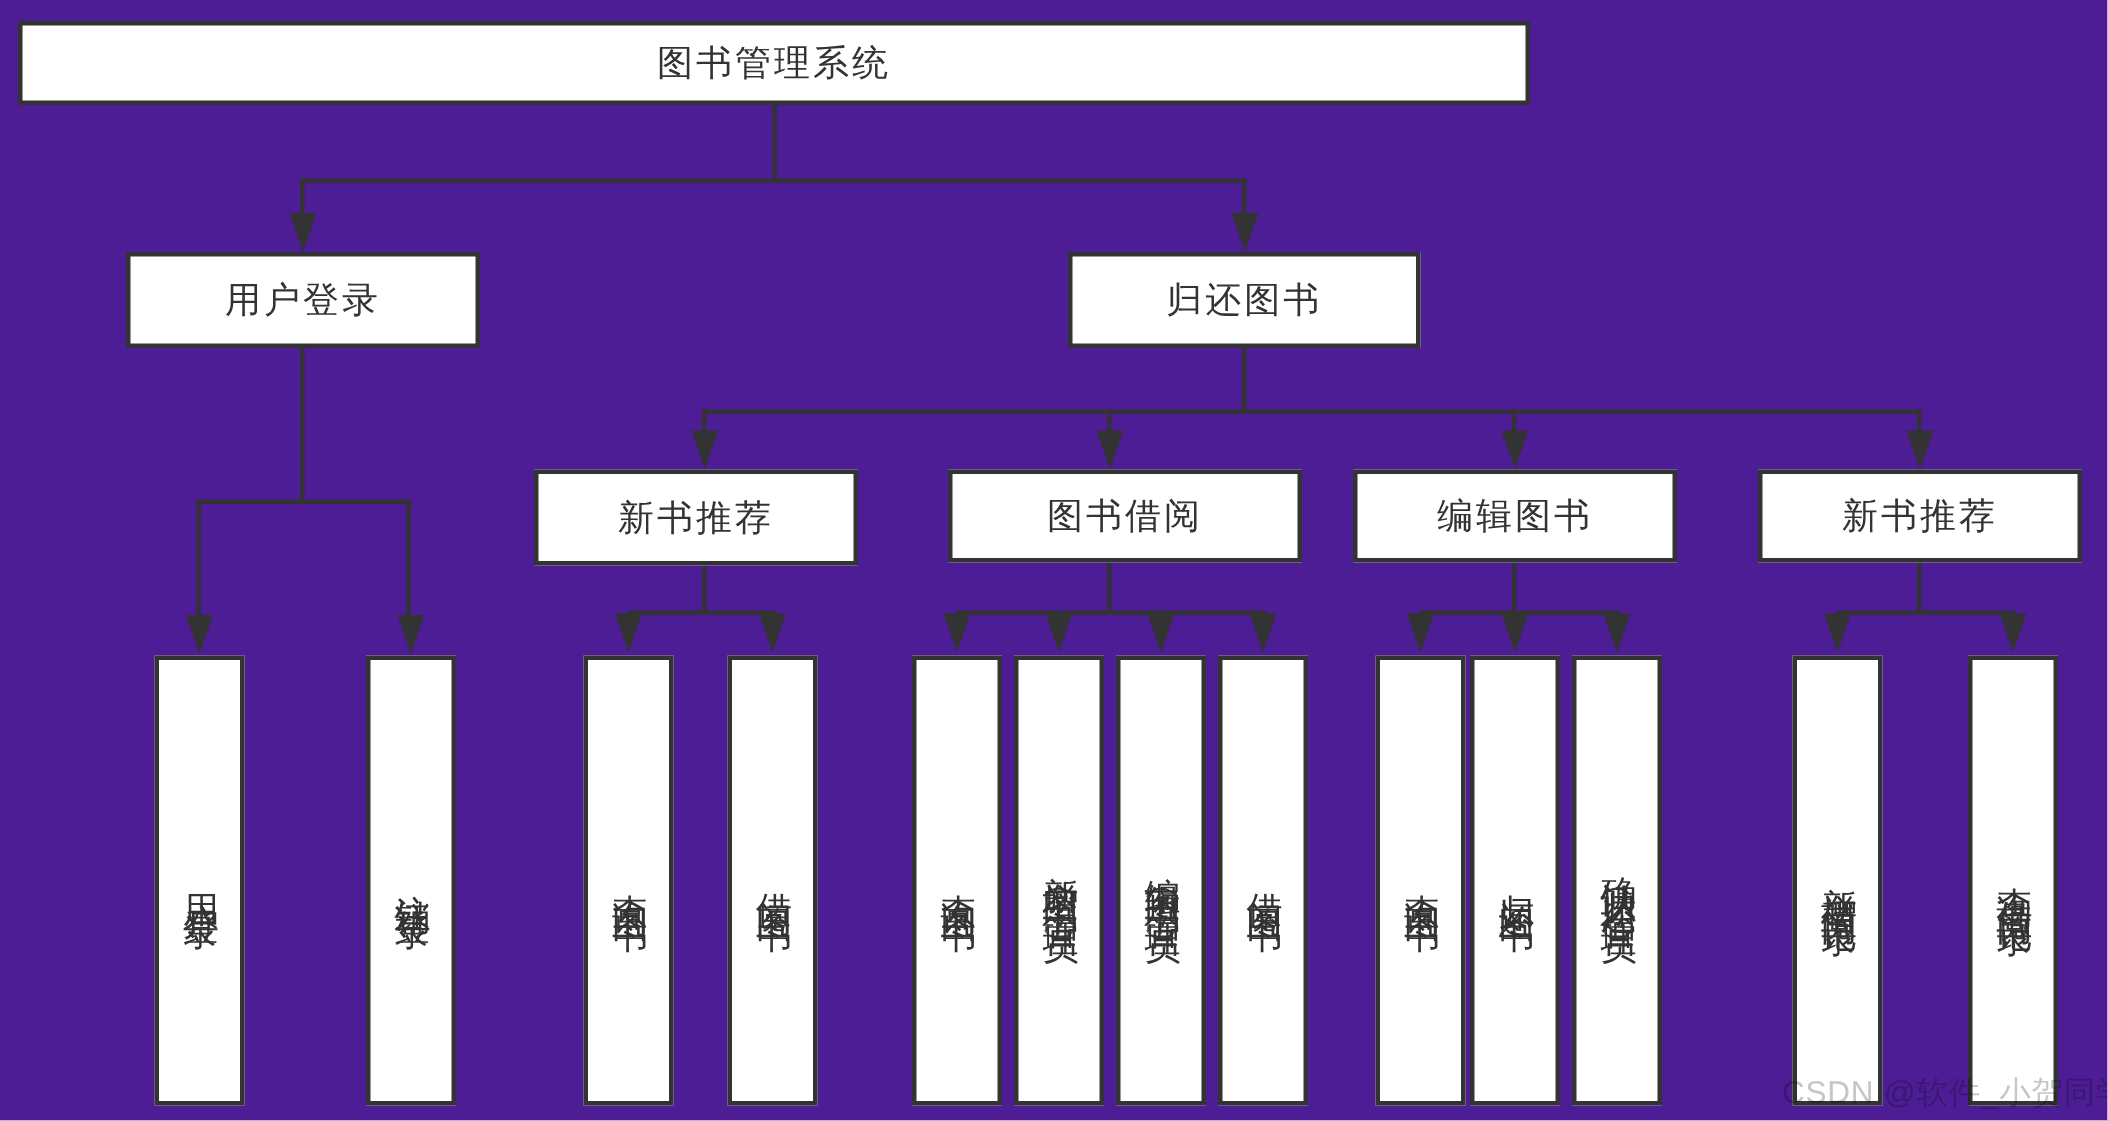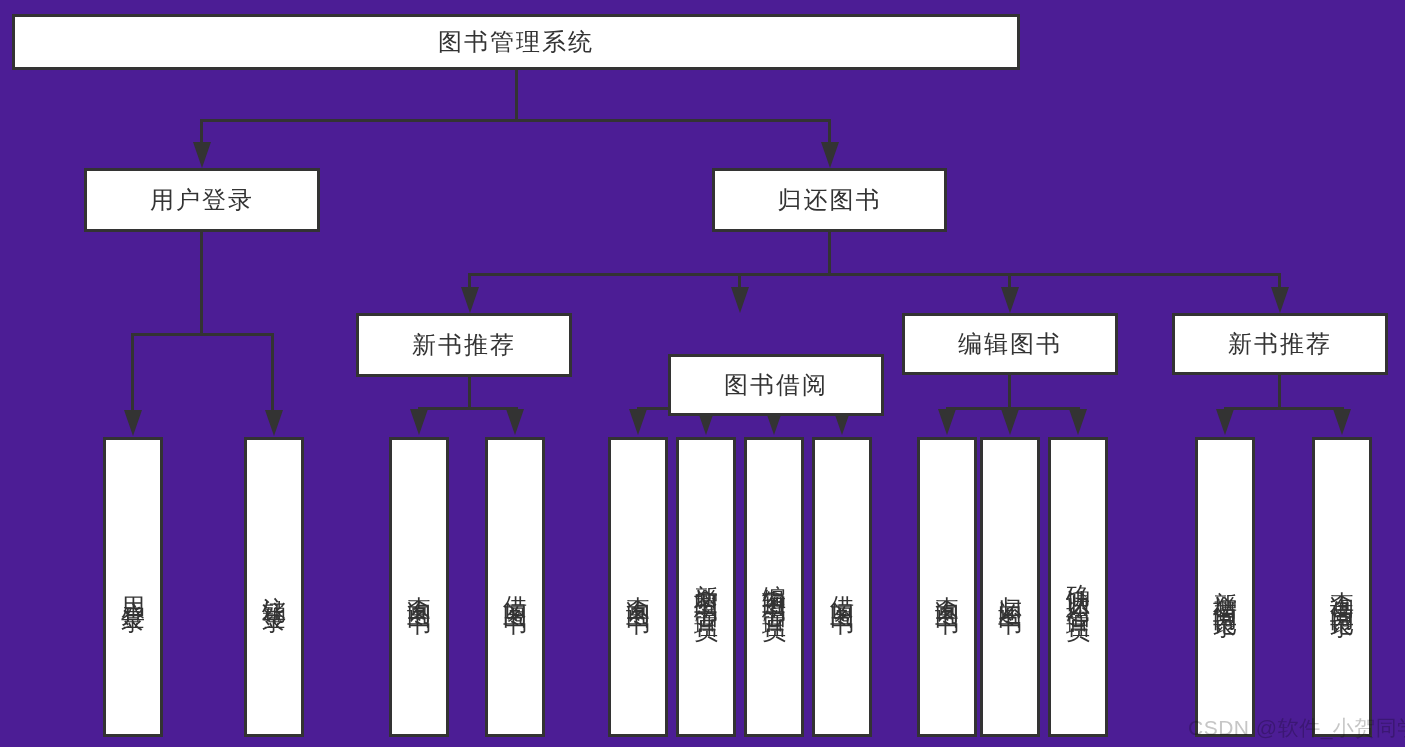--- a/index.html
+++ b/index.html
@@ -94,21 +94,21 @@
   </div>
 
   <div class="box" style="left:712px; top:168px; width:235px; height:64px;">
     <span>归还图书</span>
   </div>
 
   <div class="box" style="left:356px; top:313px; width:216px; height:64px;">
     <span>新书推荐</span>
   </div>
 
-  <div class="box" style="left:668px; top:313px; width:216px; height:62px;margin-top:41px;">
+  <div class="box" style="left:632px; top:313px; width:236px; height:62px;">
     <span>图书借阅</span>
   </div>
 
   <div class="box" style="left:902px; top:313px; width:216px; height:62px;">
     <span>编辑图书</span>
   </div>
 
   <div class="box" style="left:1172px; top:313px; width:216px; height:62px;">
     <span>新书推荐</span>
   </div>

